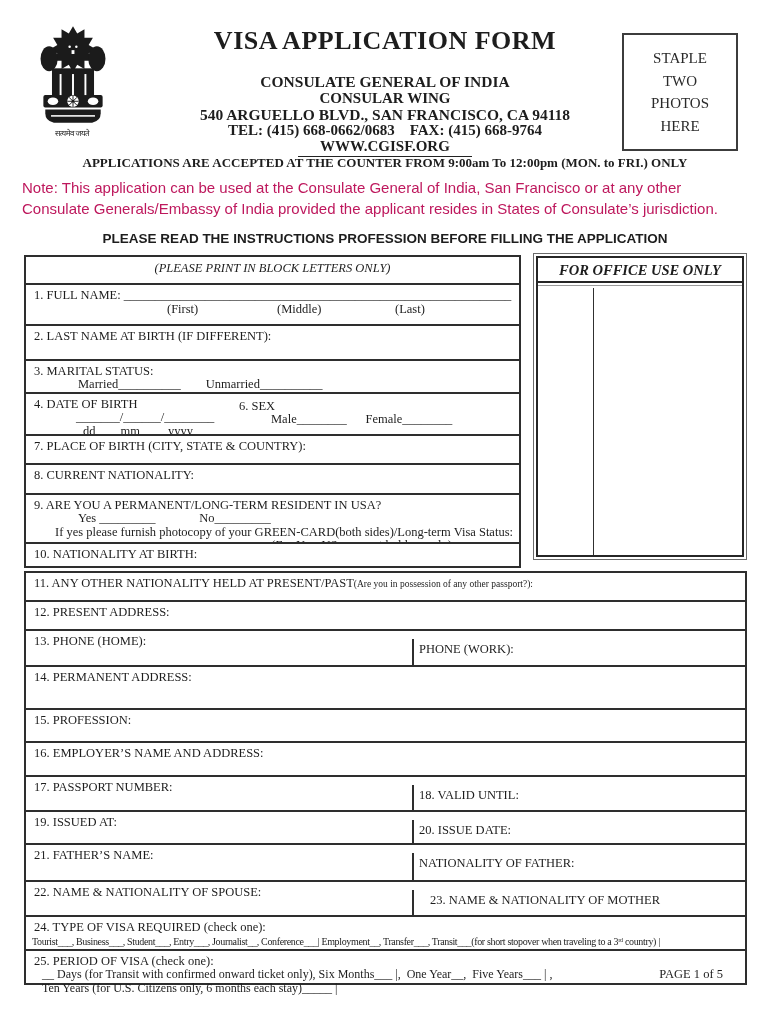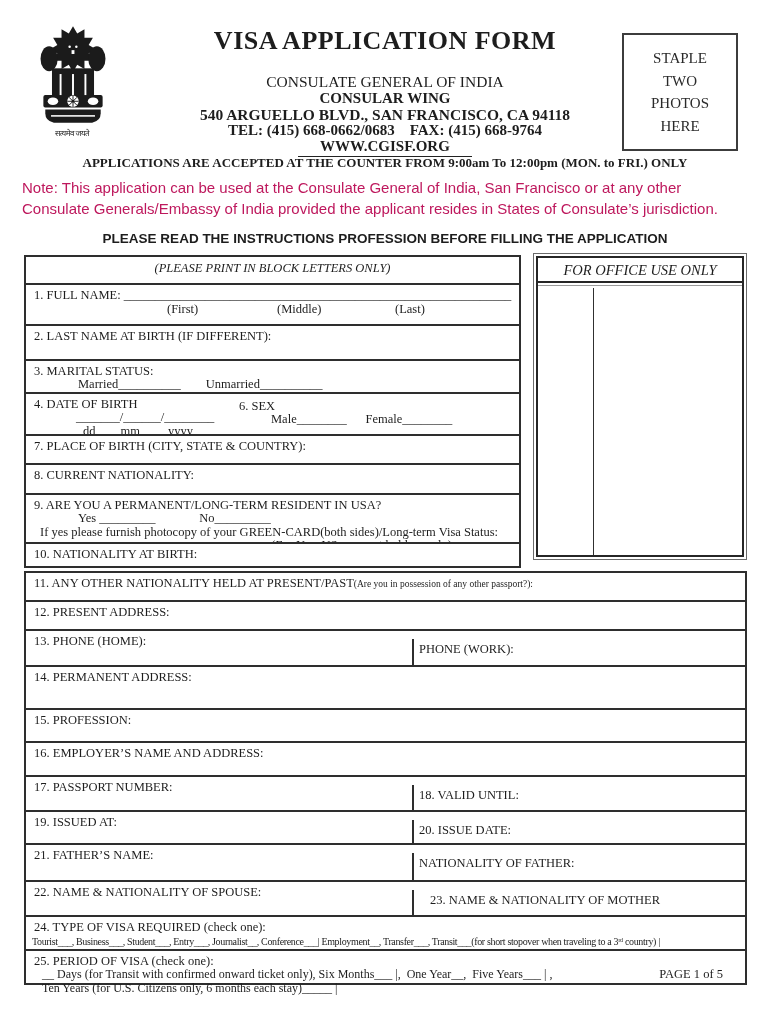--- a/index.html
+++ b/index.html
@@ -5,21 +5,21 @@
   html,body{margin:0;padding:0;background:#e9e9e9;}
   .page{position:relative;width:770px;height:1024px;background:#ffffff;color:#1d1d1d;
         font-family:"Liberation Serif","DejaVu Serif",serif;overflow:hidden;}
   .abs{position:absolute;}
   .ctr{left:0;width:770px;text-align:center;}
   .pre{white-space:pre;}
   .sans{font-family:"Liberation Sans","DejaVu Sans",sans-serif;}
 
   
   .title{top:26px;font-size:26px;font-weight:bold;letter-spacing:.5px;}
-  .org1{top:73px;font-size:15.5px;font-weight:normal;}
+  .org1{top:73px;font-size:15.5px;font-weight:bold;}
   .org2{top:90px;font-size:15px;font-weight:bold;}
   .addr{top:106px;font-size:15.5px;font-weight:bold;}
   .tel{top:122px;font-size:15px;font-weight:bold;}
   .www{top:138px;font-size:15px;font-weight:bold;}
   .www span{display:inline-block;border-bottom:1.5px solid #222;padding:0 22px 1px;}
   .counter{top:155px;font-size:13px;font-weight:bold;}
 
   .staple{left:622px;top:33px;width:112px;height:114px;border:2px solid #3c3c3c;
           display:flex;flex-direction:column;justify-content:center;text-align:center;
           font-size:15px;line-height:1.5;color:#2a2a2a;}
@@ -31,21 +31,21 @@
   .instr{top:231px;font-size:13.5px;font-weight:bold;}
 
   
   .ltable{left:24px;top:255px;width:493px;height:309px;border:2px solid #2e2e2e;}
   .lrow{position:relative;border-top:2px solid #2e2e2e;box-sizing:border-box;overflow:hidden;}
   .lrow:first-child{border-top:none;}
   .lbl{display:block;padding:4px 8px 0;font-size:12.5px;line-height:13px;}
   .ind{display:block;font-size:12.5px;line-height:13.5px;}
 
   
-  .office{left:533px;top:253px;width:212px;height:305px;border:1px solid #6b6b6b;}
+  .office{left:533px;top:253px;width:212px;height:305px;border:1px solid #6b6b6b;font-weight:bold;}
   .office-in{position:absolute;inset:2px;border:2px solid #262626;}
   .office-hd{height:25px;border-bottom:2px solid #262626;box-shadow:0 2px 0 #fff,0 3px 0 #9a9a9a;
              text-align:center;font-style:italic;font-size:14.5px;padding-top:4px;box-sizing:border-box;}
   .office-div{position:absolute;left:55px;top:30px;bottom:0;width:0;border-left:1.5px solid #303030;}
 
   
   .ftable{left:24px;top:571px;width:719px;height:410px;border:2px solid #2e2e2e;}
   .frow{position:relative;border-top:2px solid #2e2e2e;box-sizing:border-box;overflow:hidden;}
   .frow:first-child{border-top:none;}
   .cellR{position:absolute;left:386px;top:0;bottom:0;right:0;border-left:2px solid #2e2e2e;margin-top:8px;}
@@ -135,21 +135,21 @@
     </div>
     <div class="lrow" style="height:29px;">
       <span class="lbl">7. PLACE OF BIRTH (CITY, STATE &amp; COUNTRY):</span>
     </div>
     <div class="lrow" style="height:30px;">
       <span class="lbl">8. CURRENT NATIONALITY:</span>
     </div>
     <div class="lrow" style="height:49px;">
       <span class="lbl">9. ARE YOU A PERMANENT/LONG-TERM RESIDENT IN USA?</span>
       <span class="ind pre" style="padding-left:52px;">Yes _________              No_________</span>
-      <span class="ind" style="padding-left:14px;">If yes please furnish photocopy of your GREEN-CARD(both sides)/Long-term Visa Status:</span>
+      <span class="ind" style="padding-left:29px;">If yes please furnish photocopy of your GREEN-CARD(both sides)/Long-term Visa Status:</span>
       <span class="ind pre" style="padding-left:14px;">_____________________________________(For Non-US passport holders only)</span>
     </div>
     <div class="lrow" style="height:44px;">
       <span class="lbl">10. NATIONALITY AT BIRTH:</span>
     </div>
   </div>
 
   <div class="abs office">
     <div class="office-in">
       <div class="office-hd">FOR OFFICE USE ONLY</div>

